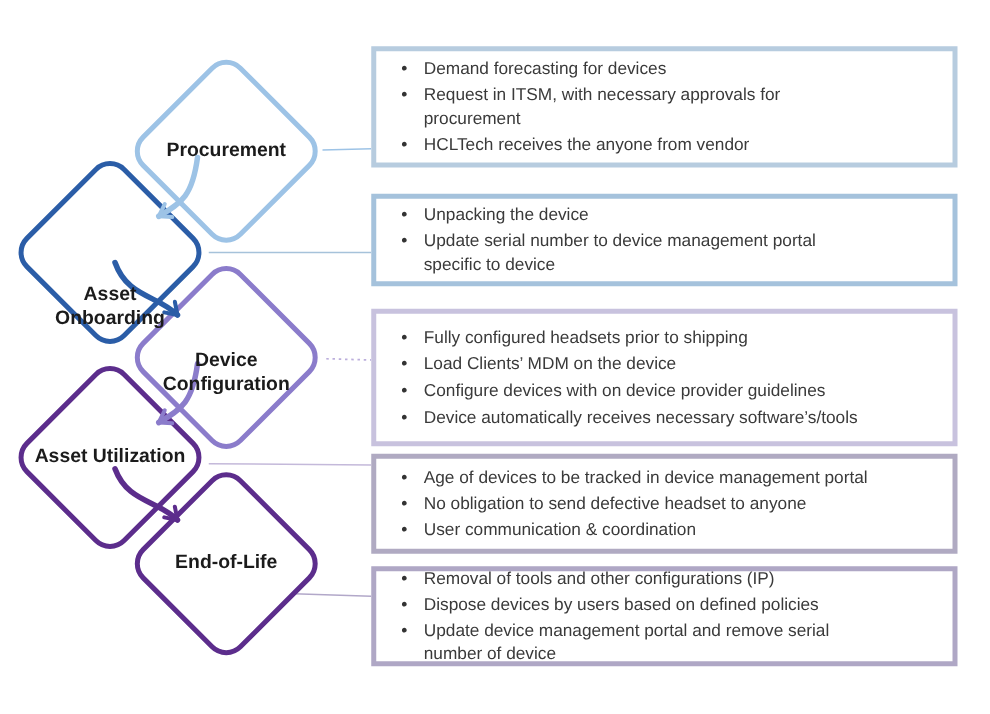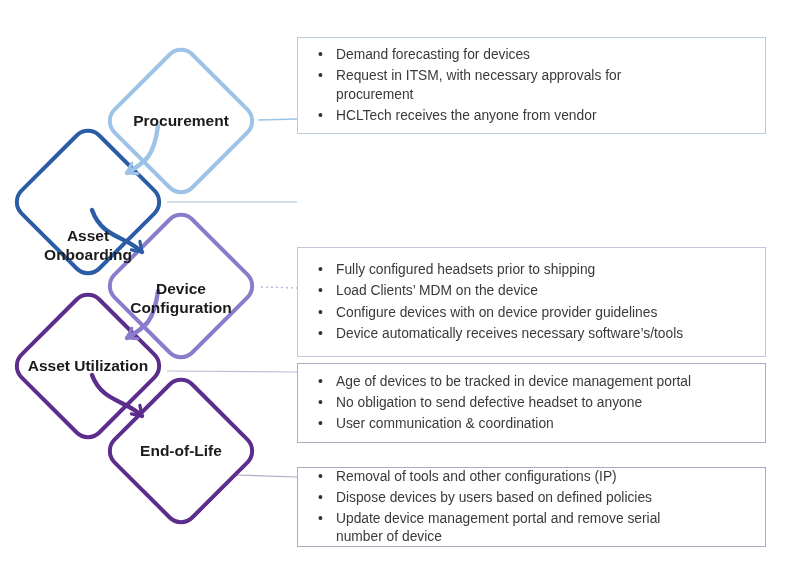--- a/index.html
+++ b/index.html
@@ -8,38 +8,38 @@
     font-family:"Liberation Sans",sans-serif;overflow:hidden;
   }
   .layer{position:absolute;left:0;top:0;}
   .dlabel{
     position:absolute;transform:translate(-50%,-50%);
     width:122px;text-align:center;
     font-size:15.5px;font-weight:600;color:#1b1b1b;line-height:1.22;
   }
   .info-box{
     position:absolute;left:297px;width:469px;box-sizing:border-box;
-    background:#ffffff;border:1px solid #f9a8d4;
+    background:#ffffff;border:4px solid #f9a8d4;
     display:flex;flex-direction:column;justify-content:center;
     padding:4px 8px 4px 0;
   }
   .info-box ul{margin:0;padding:0;list-style:none;}
   .info-box li{
     position:relative;padding-left:38px;margin:3px 0;
     font-size:13.8px;line-height:1.32;color:#3a3a3a;white-space:pre-line;
   }
   .info-box li::before{
     content:"\2022";position:absolute;left:20px;top:-1px;
     color:#333333;font-size:14px;
   }
   .b1{top:37px;height:97px;border-color:#b7ccdf;}
   .b2{top:155px;height:74px;border-color:#a5c2dc;}
   .b3{top:247px;height:110px;border-color:#c8c2de;}
   .b4{top:363px;height:80px;border-color:#b0aac2;}
-  .b5{top:467px;height:80px;border-color:#afa7c5;}
+  .b5{top:453px;height:80px;border-color:#afa7c5;}
 </style>
 </head>
 <body>
 
 <div class="stage">
 
   <svg class="layer" width="792" height="571" viewBox="0 0 792 571">
     <defs>
       <marker id="ah0" markerWidth="16" markerHeight="16" refX="11" refY="8" orient="auto" markerUnits="userSpaceOnUse">
         <path d="M 2 2 L 11 8 L 2 14" fill="none" stroke-width="3.2" stroke-linecap="round" stroke-linejoin="round" stroke="#9DC3E6"></path>
@@ -81,20 +81,27 @@
 
   <div class="info-box b1">
     <ul>
       <li>Demand forecasting for devices</li>
       <li>Request in ITSM, with necessary approvals for
 procurement</li>
       <li>HCLTech receives the anyone from vendor</li>
     </ul>
   </div>
 
+  <div class="info-box b2">
+    <ul>
+      <li>Unpacking the device</li>
+      <li>Update serial number to device management portal
+specific to device</li>
+    </ul>
+  </div>
 
   <div class="info-box b3">
     <ul>
       <li>Fully configured headsets prior to shipping</li>
       <li>Load Clients’ MDM on the device</li>
       <li>Configure devices with on device provider guidelines</li>
       <li>Device automatically receives necessary software’s/tools</li>
     </ul>
   </div>
 

